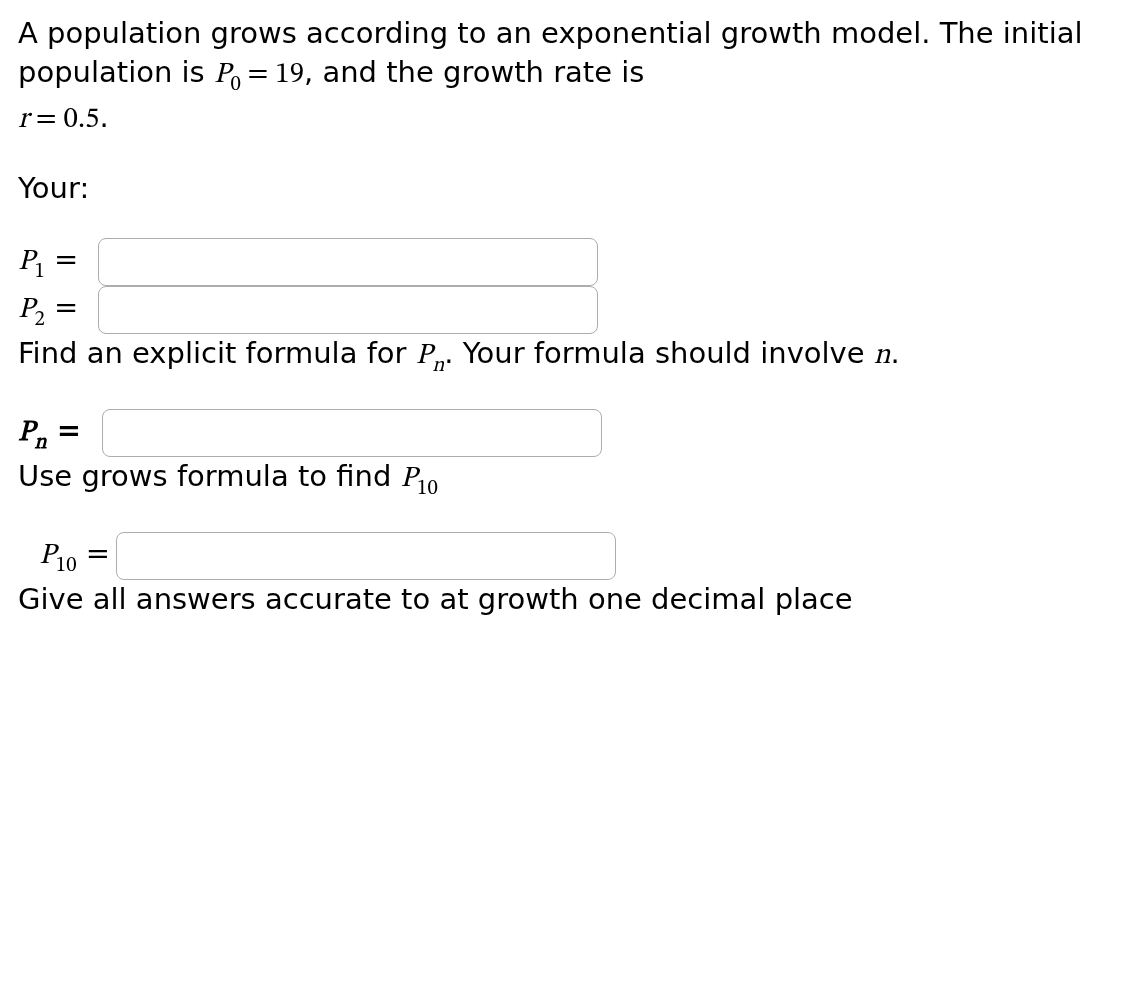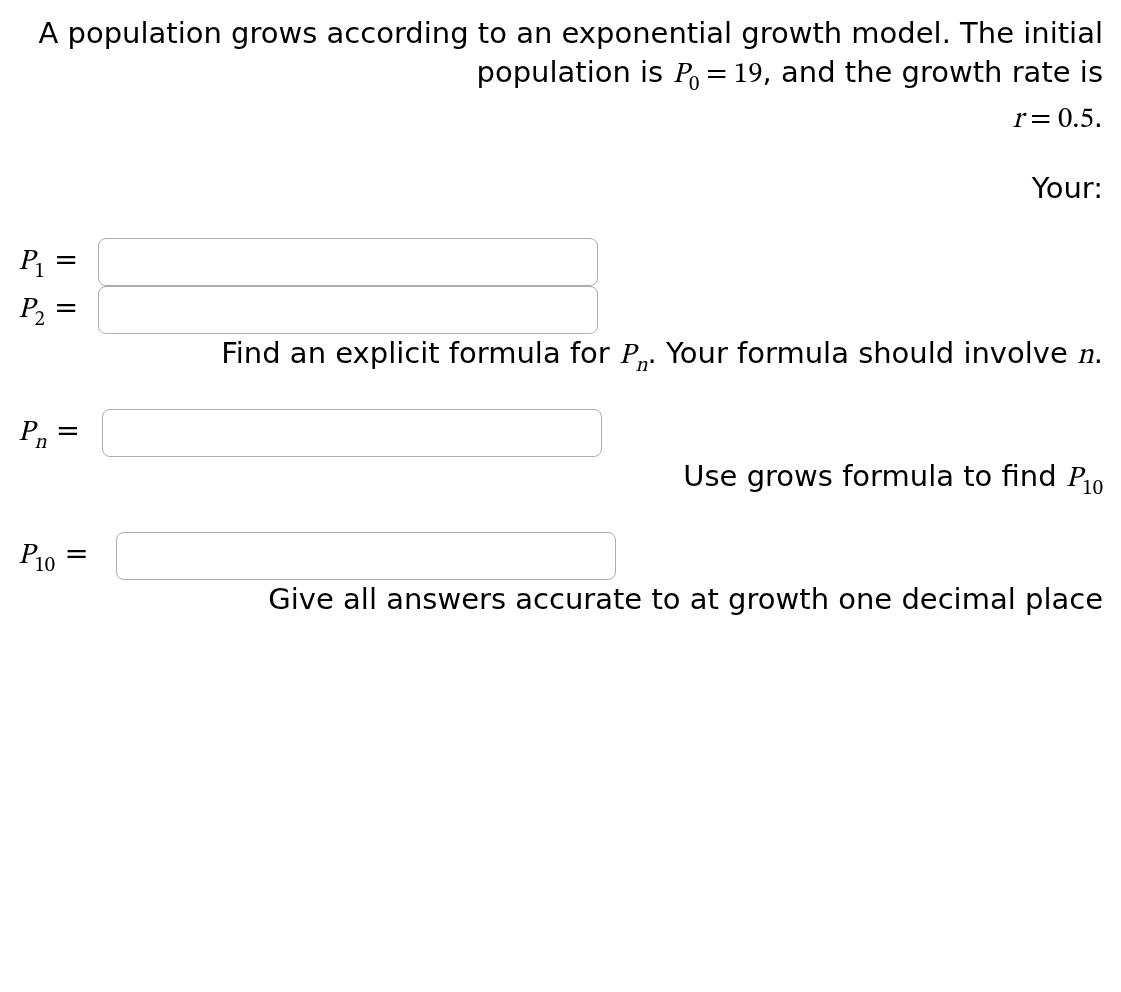--- a/index.html
+++ b/index.html
@@ -31,41 +31,42 @@
     font-size: 0.72em;
     vertical-align: sub;
     position: relative;
     top: 0.05em;
   }
   .upright {
     font-style: normal;
   }
   p {
     margin: 0 0 30px 0;
-    text-align: right;
   }
   .row {
     display: flex;
     align-items: center;
     margin: 0 0;
   }
   .label {
     min-width: 74px;
     white-space: nowrap;
     padding-right: 6px;
   }
   .label-n {
     min-width: 78px;
     white-space: nowrap;
     padding-right: 6px;
+    font-weight: bold;
   }
   .label-10 {
     min-width: 92px;
     white-space: nowrap;
     padding-right: 6px;
+    text-align: right;
   }
   input[type=text] {
     font-size: 24px;
     height: 48px;
     width: 500px;
     border: 1.5px solid #adadad;
     border-radius: 8px;
     padding: 0 12px;
     box-sizing: border-box;
     background: #fff;

